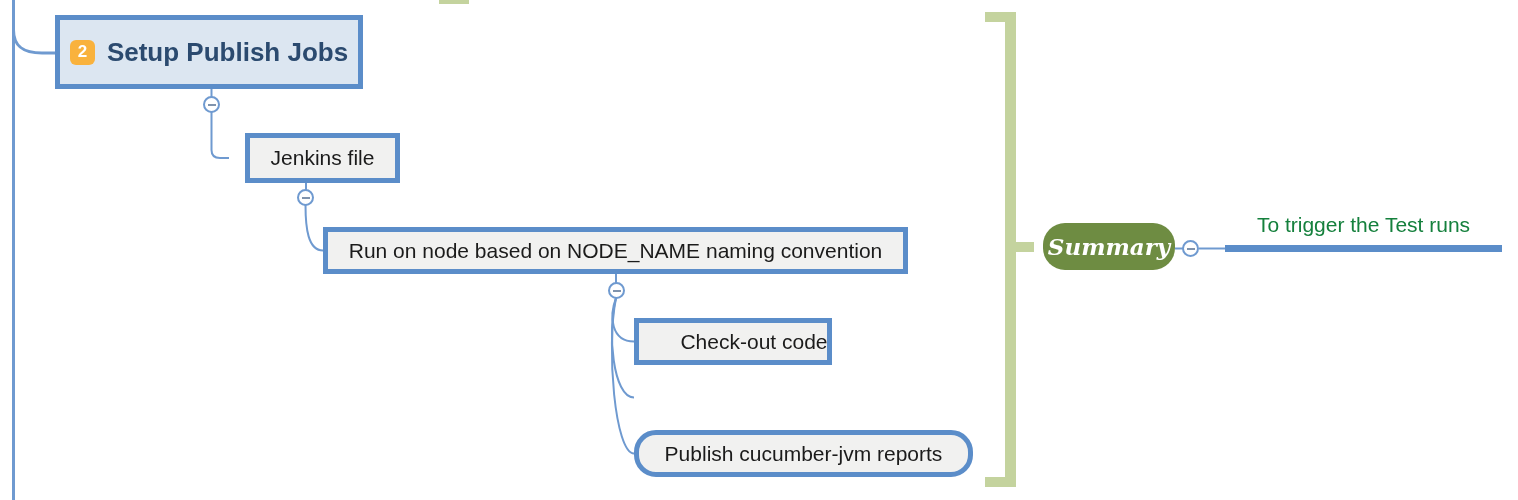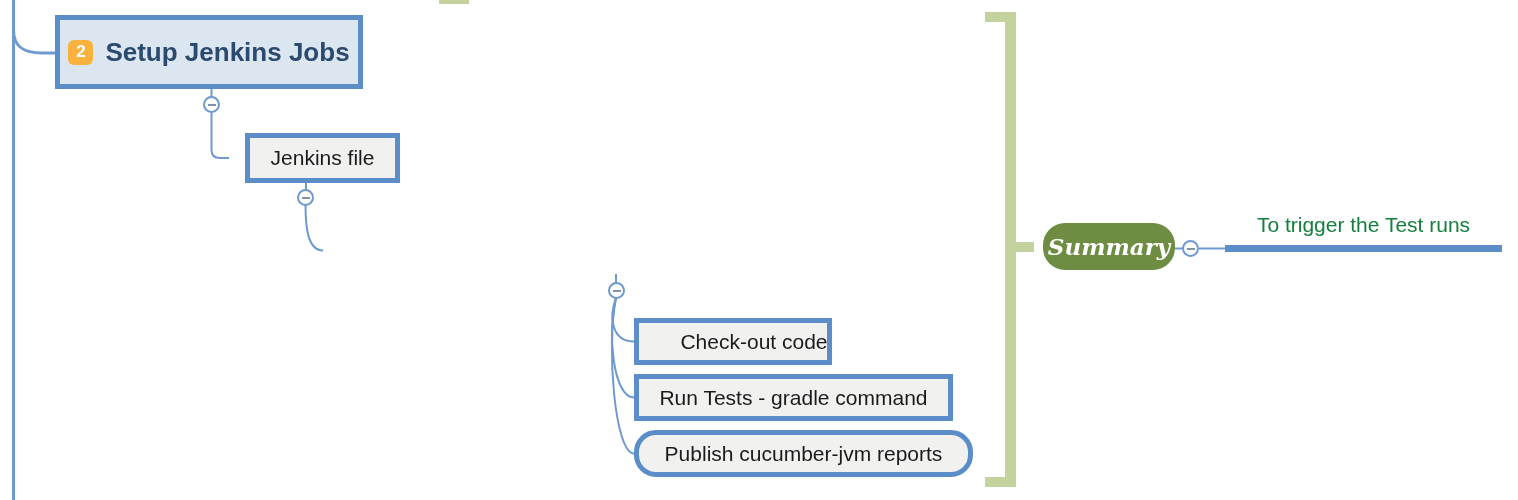--- a/index.html
+++ b/index.html
@@ -136,35 +136,35 @@
 
     <rect x="439" y="0" width="30" height="4" fill="#c4d39e"></rect>
 
     <path d="M1175,248.5 H1183" stroke="#6f9ad0" stroke-width="2" fill="none"></path>
     <path d="M1199,248.5 H1227" stroke="#6f9ad0" stroke-width="2" fill="none"></path>
     <rect x="1225" y="245" width="277" height="7" fill="#5b8dc9"></rect>
   </svg>
 
   <div id="main-topic" class="topic main">
     <span class="badge">2</span>
-    <span>Setup Jenkins Jobs</span>
+    <span>Setup Publish Jobs</span>
   </div>
 
   <div id="jenkins-file" class="topic">
     <span>Jenkins file</span>
   </div>
 
+  <div id="run-on-node" class="topic">
+    <span>Run on node based on NODE_NAME naming convention</span>
+  </div>
 
   <div id="step-0" class="topic">
     <span>Check-out code</span>
   </div>
 
-  <div id="step-1" class="topic">
-    <span>Run Tests - gradle command</span>
-  </div>
 
   <div id="step-2" class="topic">
     <span>Publish cucumber-jvm reports</span>
   </div>
 
   <div class="summary-pill">
     <span>Summary</span>
   </div>
 
   <div class="line-topic-label">

